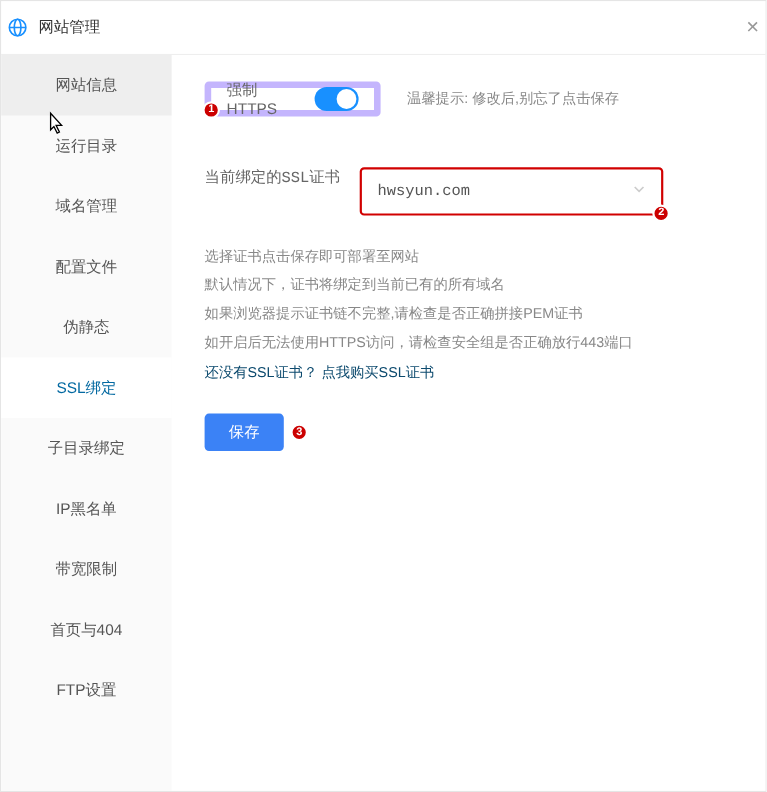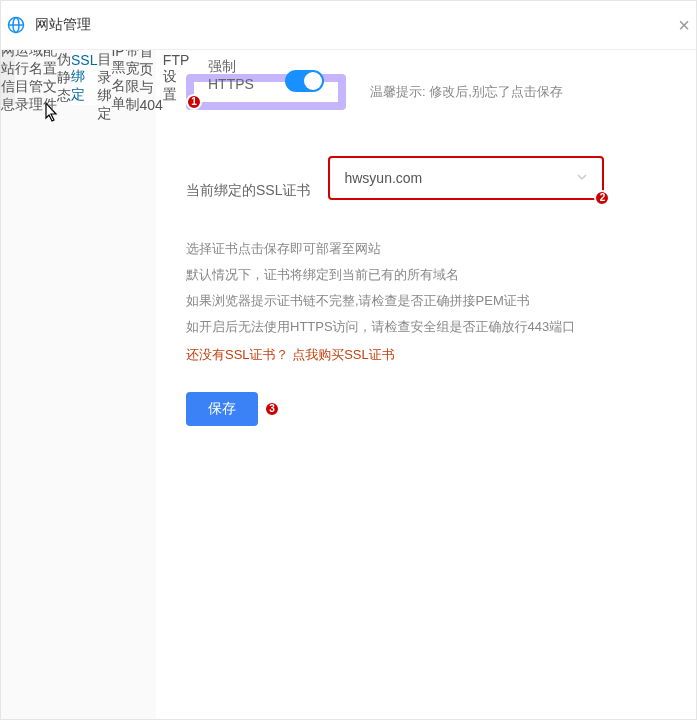--- a/index.html
+++ b/index.html
@@ -43,20 +43,21 @@
     }
     .body {
       display: flex;
       flex: 1;
       overflow: hidden;
     }
     .sidebar {
       width: 155px;
       background: #fafafa;
       display: flex;
+      flex-direction: column;
       position: relative;
     }
     .sidebar-item {
       height: 55px;
       display: flex;
       align-items: center;
       justify-content: center;
       color: #555;
       cursor: pointer;
       font-size: 14px;
@@ -79,22 +80,22 @@
       flex: 1;
       padding: 24px 30px;
     }
     .row {
       display: flex;
       align-items: center;
       margin-bottom: 18px;
     }
     .https-box {
       display: flex;
-      align-items: flex-end;
-      border: 8px solid #c4b5fd;
+      align-items: center;
+      border: 6px solid #c4b5fd;
       border-radius: 4px;
       padding: 10px 14px;
       width: 160px;
       height: 30px;
       position: relative;
     }
     .https-label {
       color: #666;
       margin-right: 12px;
     }
@@ -135,23 +136,24 @@
     .callout-2 { bottom: -8px; right: -8px; }
     .callout-3 { top: 50%; right: -22px; transform: translateY(-50%); }
     .hint-text {
       color: #888;
       margin-left: 24px;
       font-size: 13px;
       text-align: center;
     }
     .ssl-row {
       display: flex;
-      align-items: flex-end;
+      align-items: flex-start;
       margin-top: 46px;
-      margin-bottom: 36px;
+      margin-bottom: 24px;
+      font-family: Liberation Mono, monospace;
     }
     .ssl-label {
       color: #666;
       margin-right: 18px;
     }
     .select-box {
       width: 276px;
       height: 44px;
       border: 2px solid #d10000;
       border-radius: 4px;
@@ -171,21 +173,21 @@
     }
     .help {
       color: #888;
       line-height: 2;
       font-size: 13px;
     }
     .link-line {
       margin-top: 2px;
     }
     .link {
-      color: #c2410c;
+      color: #0c4a6e;
       cursor: pointer;
     }
     .save-btn {
       display: inline-flex;
       align-items: center;
       background: #3b82f6;
       color: #fff;
       border: none;
       border-radius: 4px;
       padding: 8px 22px;

